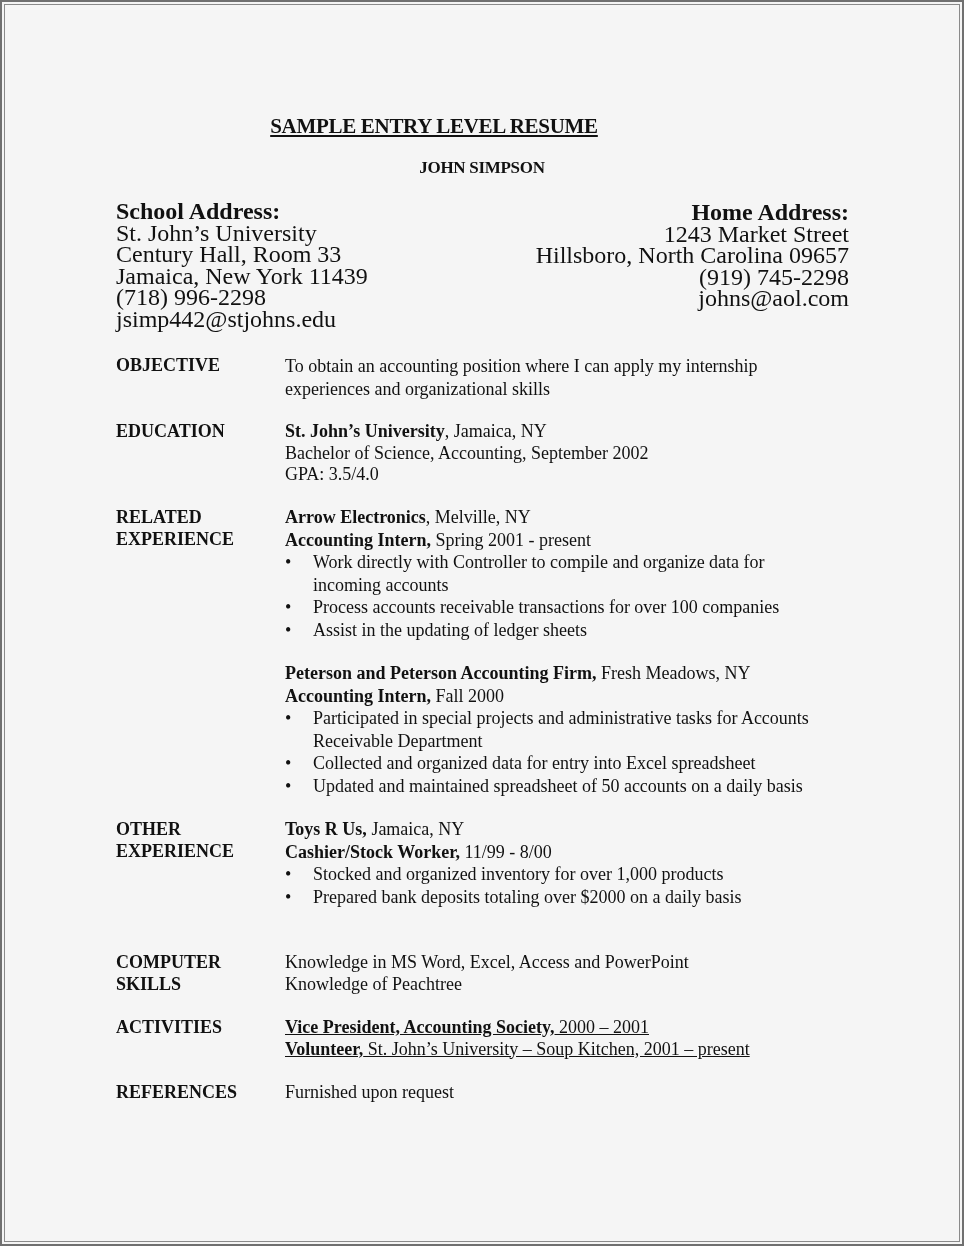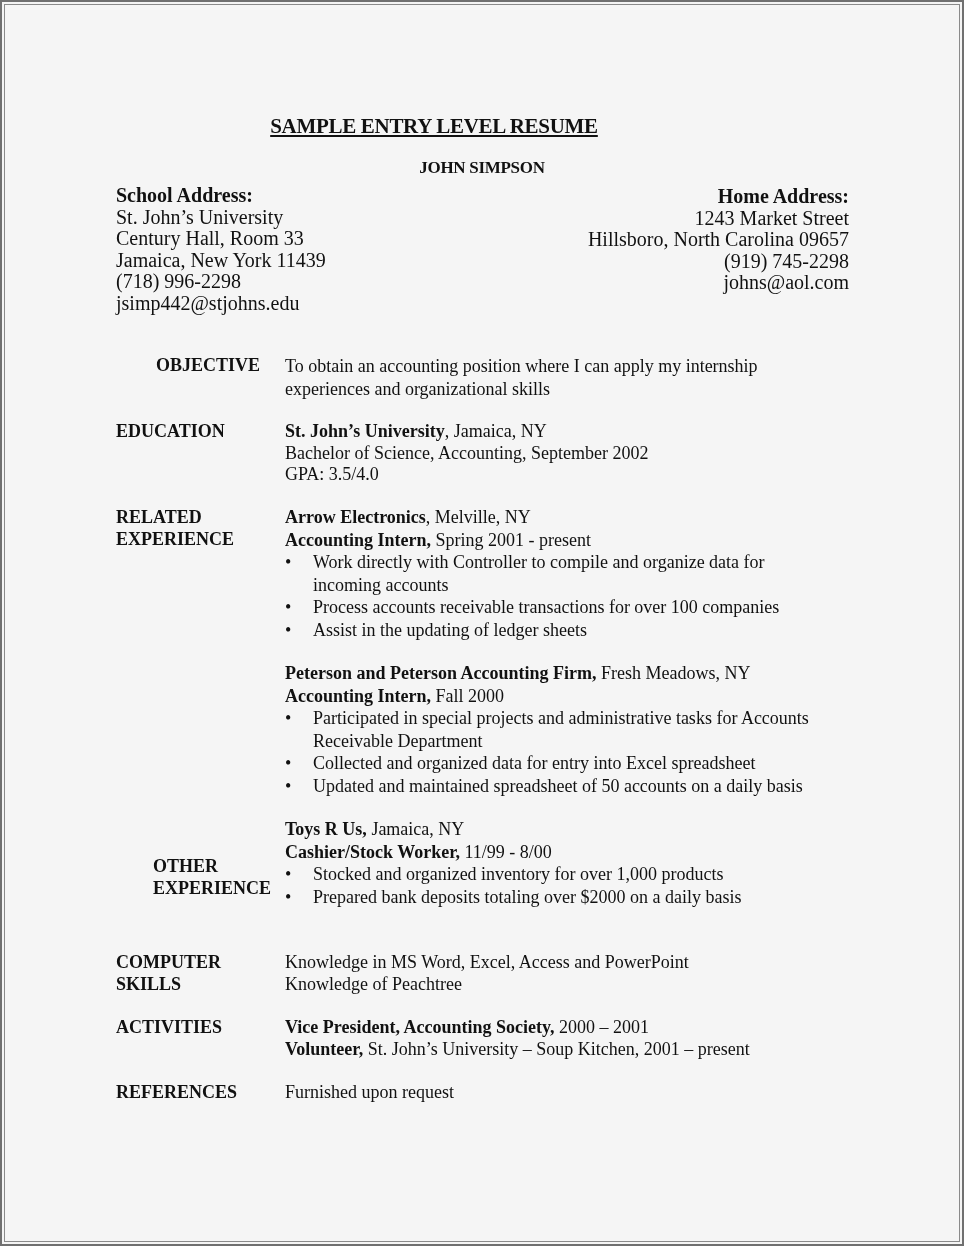--- a/index.html
+++ b/index.html
@@ -24,21 +24,21 @@
   .title {
     left: 0; width: 804px; top: 114px; text-align: center;
     font-size: 21px; font-weight: bold; text-decoration: underline;
     letter-spacing: -0.3px;
     padding-left: 32px;
   }
   .name {
     left: 0; width: 964px; top: 158px; text-align: center;
     font-size: 17px; font-weight: bold; letter-spacing: -0.3px;
   }
-  .addr { font-size: 20px; line-height: 21.5px; }
+  .addr { font-size: 24px; line-height: 21.5px; margin-top: 16px; }
   .addr .lbl { font-weight: bold; }
   .addr-left { left: 116px; top: 185px; }
   .addr-right { right: 115px; top: 186px; text-align: right; }
   .section-label {
     font-size: 18px; font-weight: bold; line-height: 21.5px; left: 116px;
   }
   .section-body {
     font-size: 18px; line-height: 22.5px; left: 285px; width: 560px; white-space: normal;
   }
   .b { font-weight: bold; }
@@ -68,21 +68,21 @@
 </div>
 
 <div class="abs addr addr-right">
   <span class="line lbl">Home Address:</span>
   <span class="line">1243 Market Street</span>
   <span class="line">Hillsboro, North Carolina  09657</span>
   <span class="line">(919) 745-2298</span>
   <span class="line">johns@aol.com</span>
 </div>
 
-<div class="abs section-label" style="top:355px;margin-left:40px;">OBJECTIVE</div>
+<div class="abs section-label" style="top:355px;">OBJECTIVE</div>
 <div class="abs section-body" style="top:355px;">
   <span class="line">To obtain an accounting position where I can apply my internship</span>
   <span class="line">experiences and organizational skills</span>
 </div>
 
 <div class="abs section-label" style="top:421px;">EDUCATION</div>
 <div class="abs section-body" style="top:421px;line-height:21.5px;">
   <span class="line"><span class="b">St. John’s University</span><span>, Jamaica, NY</span></span>
   <span class="line">Bachelor of Science, Accounting, September 2002</span>
   <span class="line">GPA: 3.5/4.0</span>
@@ -105,21 +105,21 @@
 <div class="abs section-body" style="top:662px;">
   <span class="line"><span class="b">Peterson and Peterson Accounting Firm,</span><span> Fresh Meadows, NY</span></span>
   <span class="line"><span class="b">Accounting Intern,</span><span> Fall 2000</span></span>
   <ul class="bullets">
     <li style="width:530px;">Participated in special projects and administrative tasks for Accounts Receivable Department</li>
     <li>Collected and organized data for entry into Excel spreadsheet</li>
     <li>Updated and maintained spreadsheet of 50 accounts on a daily basis</li>
   </ul>
 </div>
 
-<div class="abs section-label" style="top:856px;margin-left:37px;">
+<div class="abs section-label" style="top:819px;">
   <span class="line">OTHER</span>
   <span class="line">EXPERIENCE</span>
 </div>
 <div class="abs section-body" style="top:819px;">
   <span class="line" style="line-height:21.5px;"><span class="b">Toys R Us,</span><span> Jamaica, NY</span></span>
   <span class="line"><span class="b">Cashier/Stock Worker,</span><span> 11/99 - 8/00</span></span>
   <ul class="bullets">
     <li>Stocked and organized inventory for over 1,000 products</li>
     <li>Prepared bank deposits totaling over $2000 on a daily basis</li>
   </ul>
@@ -128,19 +128,19 @@
 <div class="abs section-label" style="top:952px;">
   <span class="line">COMPUTER</span>
   <span class="line">SKILLS</span>
 </div>
 <div class="abs section-body" style="top:952px;line-height:21.5px;">
   <span class="line">Knowledge in MS Word, Excel, Access and PowerPoint</span>
   <span class="line">Knowledge of Peachtree</span>
 </div>
 
 <div class="abs section-label" style="top:1017px;">ACTIVITIES</div>
-<div class="abs section-body" style="top:1017px;line-height:21.5px;">
+<div class="abs section-body" style="top:1017px;line-height:21.5px;text-decoration:underline;">
   <span class="line"><span class="b">Vice President, Accounting Society,</span><span> 2000 – 2001</span></span>
   <span class="line"><span class="b">Volunteer,</span><span> St. John’s University – Soup Kitchen, 2001 – present</span></span>
 </div>
 
 <div class="abs section-label" style="top:1082px;">REFERENCES</div>
 <div class="abs section-body" style="top:1082px;line-height:21.5px;">Furnished upon request</div>
 
 </body></html>

